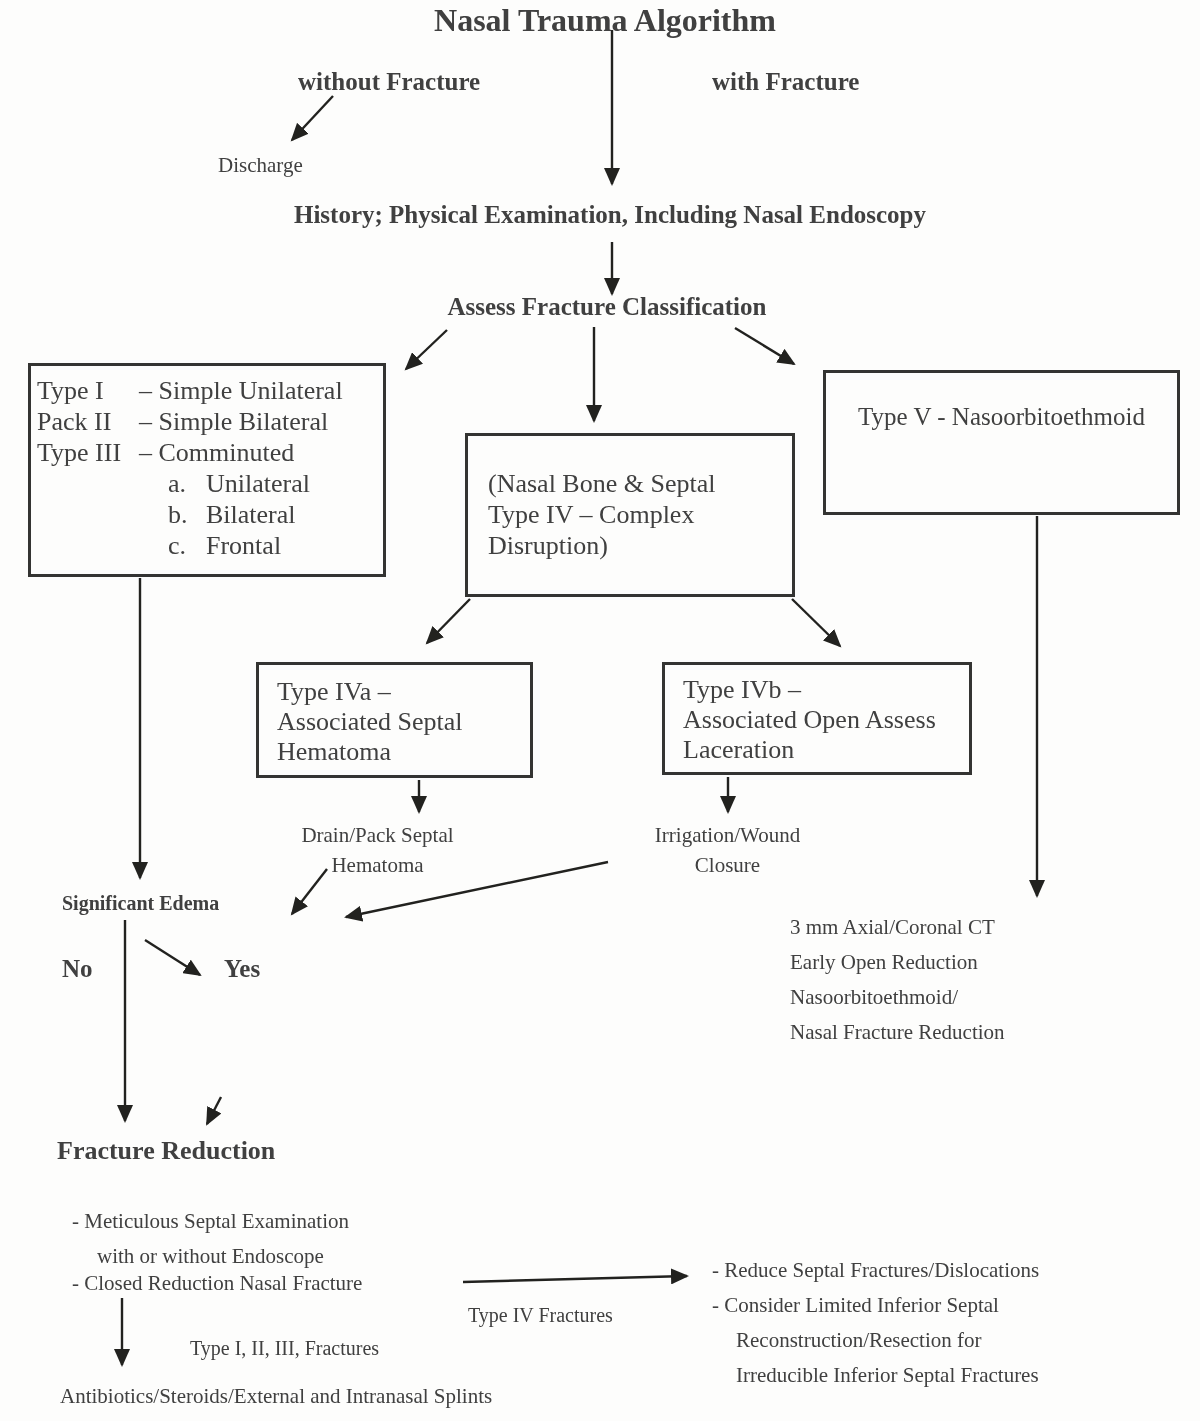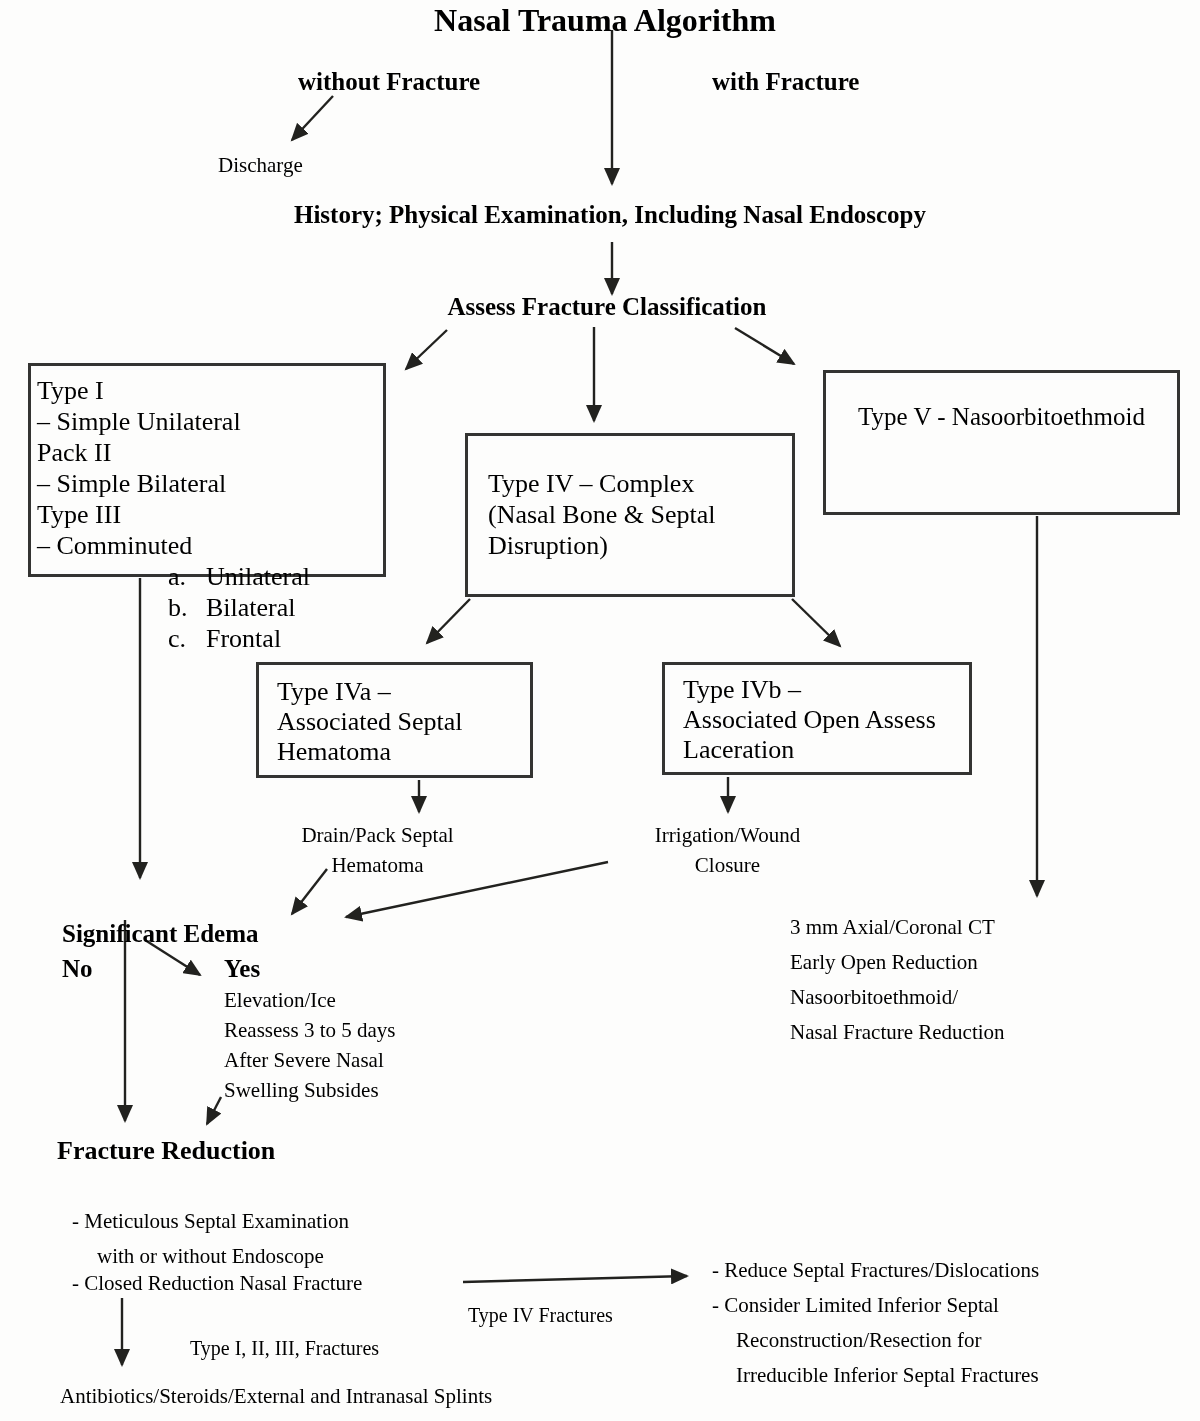--- a/index.html
+++ b/index.html
@@ -1,27 +1,27 @@
 <!DOCTYPE html>
 <html><head>
 <meta charset="utf-8">
 <style>
   html,body{margin:0;padding:0;background:#e9e9e7;}
   .page{
     position:relative;width:1200px;height:1421px;margin:0 auto;
     background:#fdfdfc;overflow:hidden;
     font-family:"Liberation Serif","DejaVu Serif",serif;
-    color:#000000;
+    color:#404040;
   }
   .t{position:absolute;font-size:21px;line-height:30px;white-space:nowrap;}
   .b{font-weight:bold;}
   .ctr{text-align:center;white-space:normal;}
   .sm{font-size:20px;}
   .box{position:absolute;border:3px solid #343432;background:transparent;box-sizing:border-box;}
-  .row{display:flex;line-height:31px;font-size:26px;flex-direction:column;}
+  .row{display:flex;line-height:31px;font-size:26px;}
   .row .type-col{width:102px;flex:0 0 auto;}
   .subrow{display:flex;margin-left:131px;line-height:31px;font-size:26px;}
   .subrow .letter-col{width:38px;flex:0 0 auto;}
   svg.layer{position:absolute;left:0;top:0;}
   svg.layer path,svg.layer line{stroke:#22221f;stroke-width:2.4;fill:none;}
 </style>
 </head>
 <body>
 
 <div class="page">
@@ -81,22 +81,22 @@
       <span class="letter-col">b.</span>
       <span>Bilateral</span>
     </div>
     <div class="subrow">
       <span class="letter-col">c.</span>
       <span>Frontal</span>
     </div>
   </div>
 
   <div class="box" style="left:465px;top:433px;width:330px;height:164px;padding:32px 10px 0 20px;font-size:26px;line-height:31px;">
+    <div>(Nasal Bone &amp; Septal</div>
     <div>Type IV – Complex</div>
-    <div>(Nasal Bone &amp; Septal</div>
     <div>Disruption)</div>
   </div>
 
   <div class="box" style="left:823px;top:370px;width:357px;height:145px;padding:30px 6px 0 32px;font-size:25px;">
     <div>Type V - Nasoorbitoethmoid</div>
   </div>
 
   <div class="box" style="left:256px;top:662px;width:277px;height:116px;padding:12px 6px 0 18px;font-size:26px;line-height:30px;">
     <div>Type IVa –</div>
     <div>Associated Septal</div>
@@ -111,29 +111,23 @@
 
   <div class="t ctr" style="left:270px;top:820px;width:215px;line-height:30px;">
     <div>Drain/Pack Septal</div>
     <div>Hematoma</div>
   </div>
   <div class="t ctr" style="left:620px;top:820px;width:215px;line-height:30px;">
     <div>Irrigation/Wound</div>
     <div>Closure</div>
   </div>
 
-  <div class="t b" style="left:62px;top:919px;font-size:25px;">Significant Edema</div>
+  <div class="t b" style="left:62px;top:888px;font-size:20px;">Significant Edema</div>
   <div class="t b" style="left:62px;top:954px;font-size:25px;">No</div>
   <div class="t b" style="left:224px;top:954px;font-size:25px;">Yes</div>
-  <div class="t" style="left:224px;top:985px;line-height:30px;">
-    <div>Elevation/Ice</div>
-    <div>Reassess 3 to 5 days</div>
-    <div>After Severe Nasal</div>
-    <div>Swelling Subsides</div>
-  </div>
 
   <div class="t" style="left:790px;top:910px;line-height:35px;">
     <div>3 mm Axial/Coronal CT</div>
     <div>Early Open Reduction</div>
     <div>Nasoorbitoethmoid/</div>
     <div>Nasal Fracture Reduction</div>
   </div>
 
   <div class="t b" style="left:57px;top:1136px;font-size:26px;">Fracture Reduction</div>
   <div class="t" style="left:72px;top:1206px;">- Meticulous Septal Examination</div>

